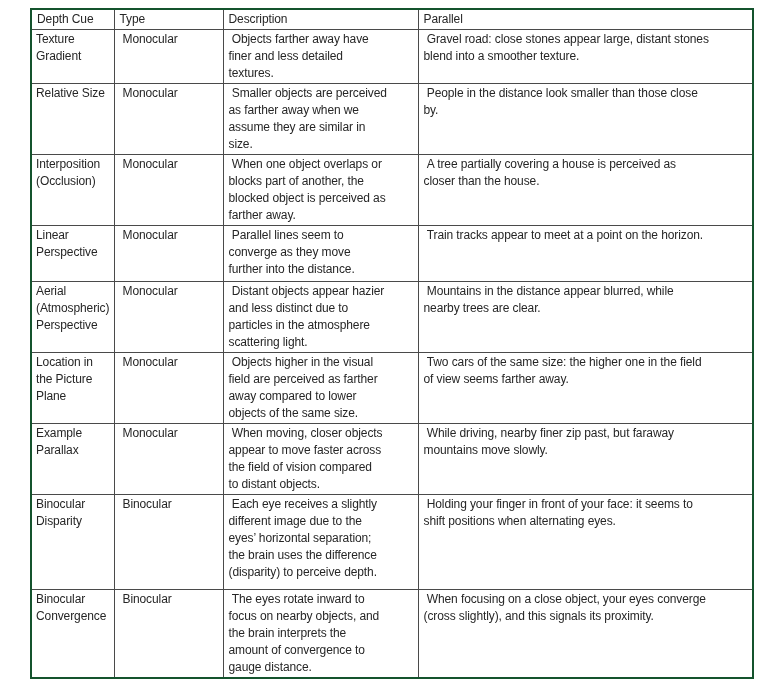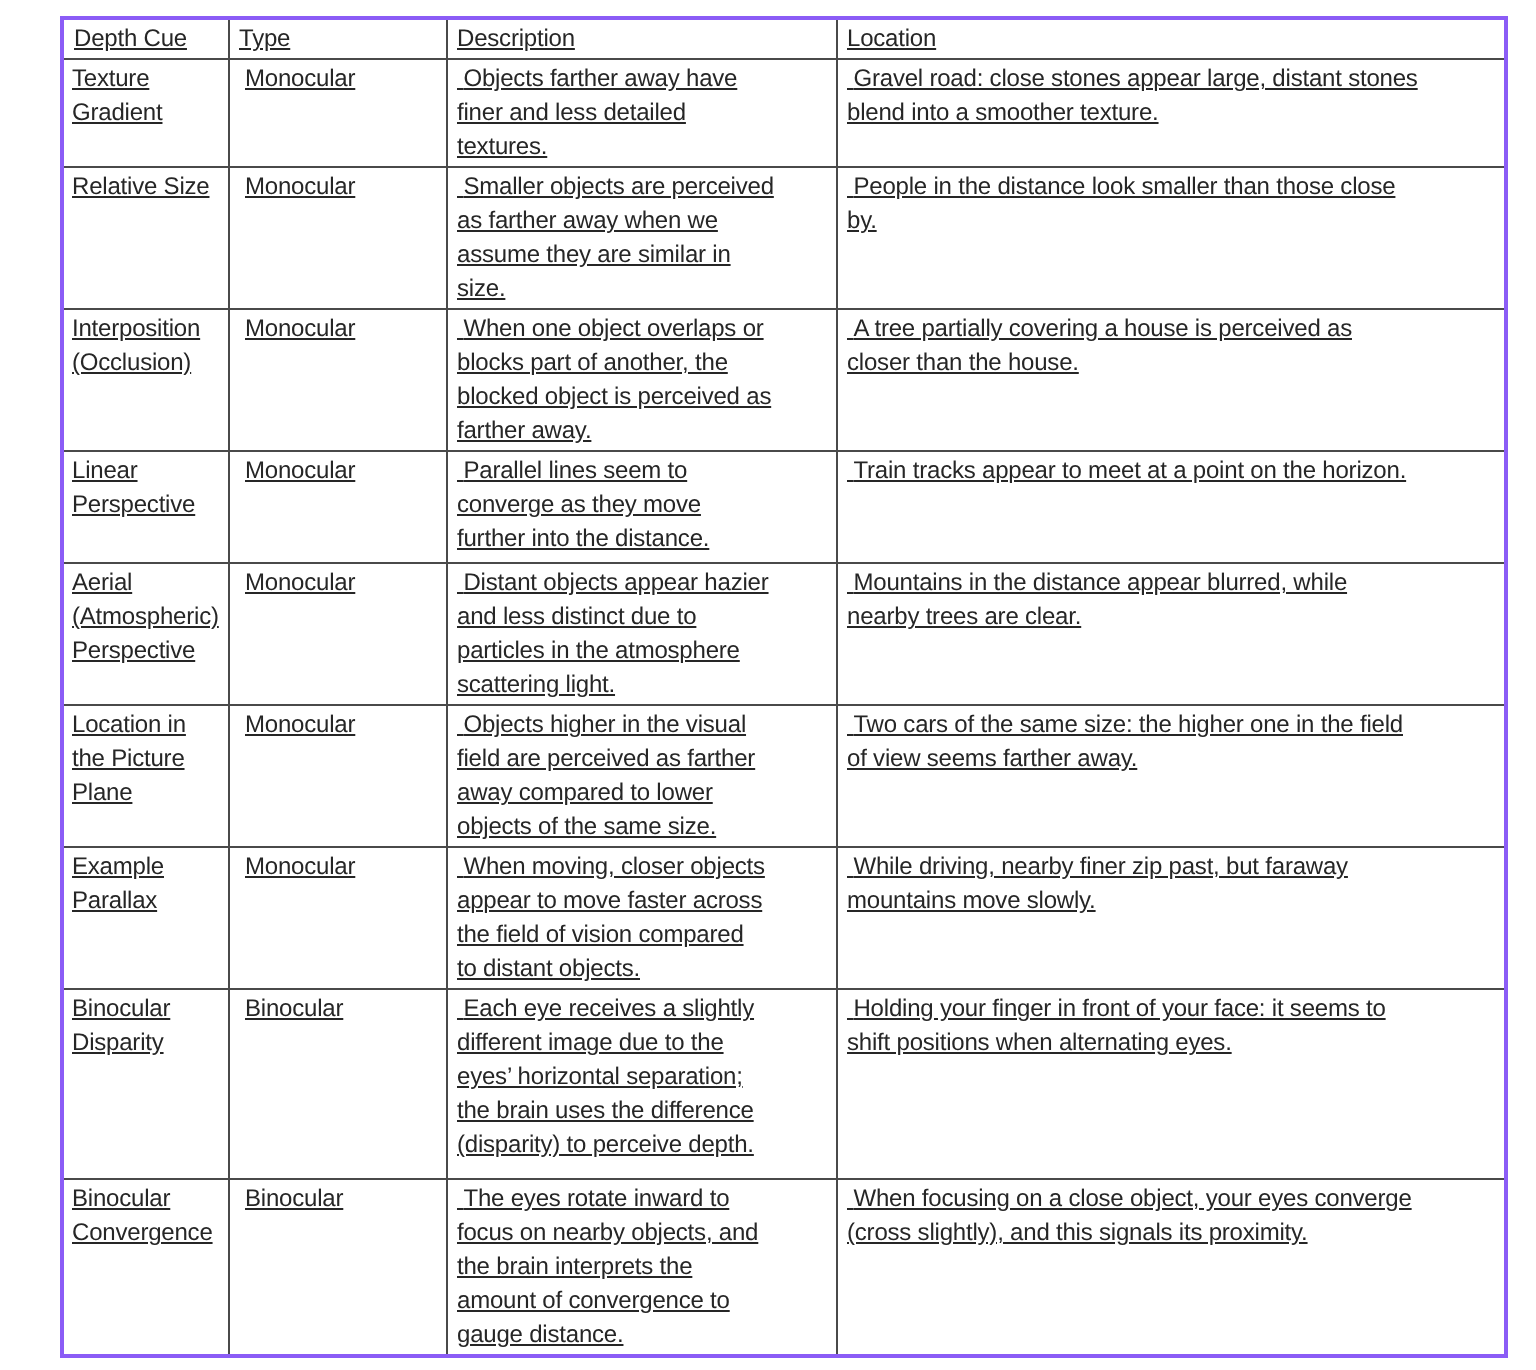--- a/index.html
+++ b/index.html
@@ -18,25 +18,24 @@
     background: #ffffff;
     overflow: hidden;
   }
   table.depth-table {
     position: absolute;
     left: 30px;
     top: 8px;
     border-collapse: collapse;
     table-layout: fixed;
     width: 722px;
-    border: 2px solid #8b5cf6;
+    border: 2px solid #14532d;
     font-size: 12px;
     line-height: 17px;
     letter-spacing: -0.1px;
-    text-decoration: underline;
   }
   col.c1 { width: 83px; }
   col.c2 { width: 109px; }
   col.c3 { width: 195px; }
   col.c4 { width: 335px; }
   th, td {
     border: 1px solid #4a4a4a;
     vertical-align: top;
     text-align: left;
     font-weight: normal;
@@ -66,21 +65,21 @@
       <col class="c1">
         <col class="c2">
         <col class="c3">
         <col class="c4">
     </colgroup>
     <thead>
       <tr>
         <th>Depth Cue</th>
         <th>Type</th>
         <th>Description</th>
-        <th>Location</th>
+        <th>Parallel</th>
       </tr>
     </thead>
     <tbody id="table-body">
         <tr>
       <td class="cue">Texture
 Gradient</td>
       <td class="typ">Monocular</td>
       <td class="desc"> Objects farther away have
 finer and less detailed
 textures.</td>

